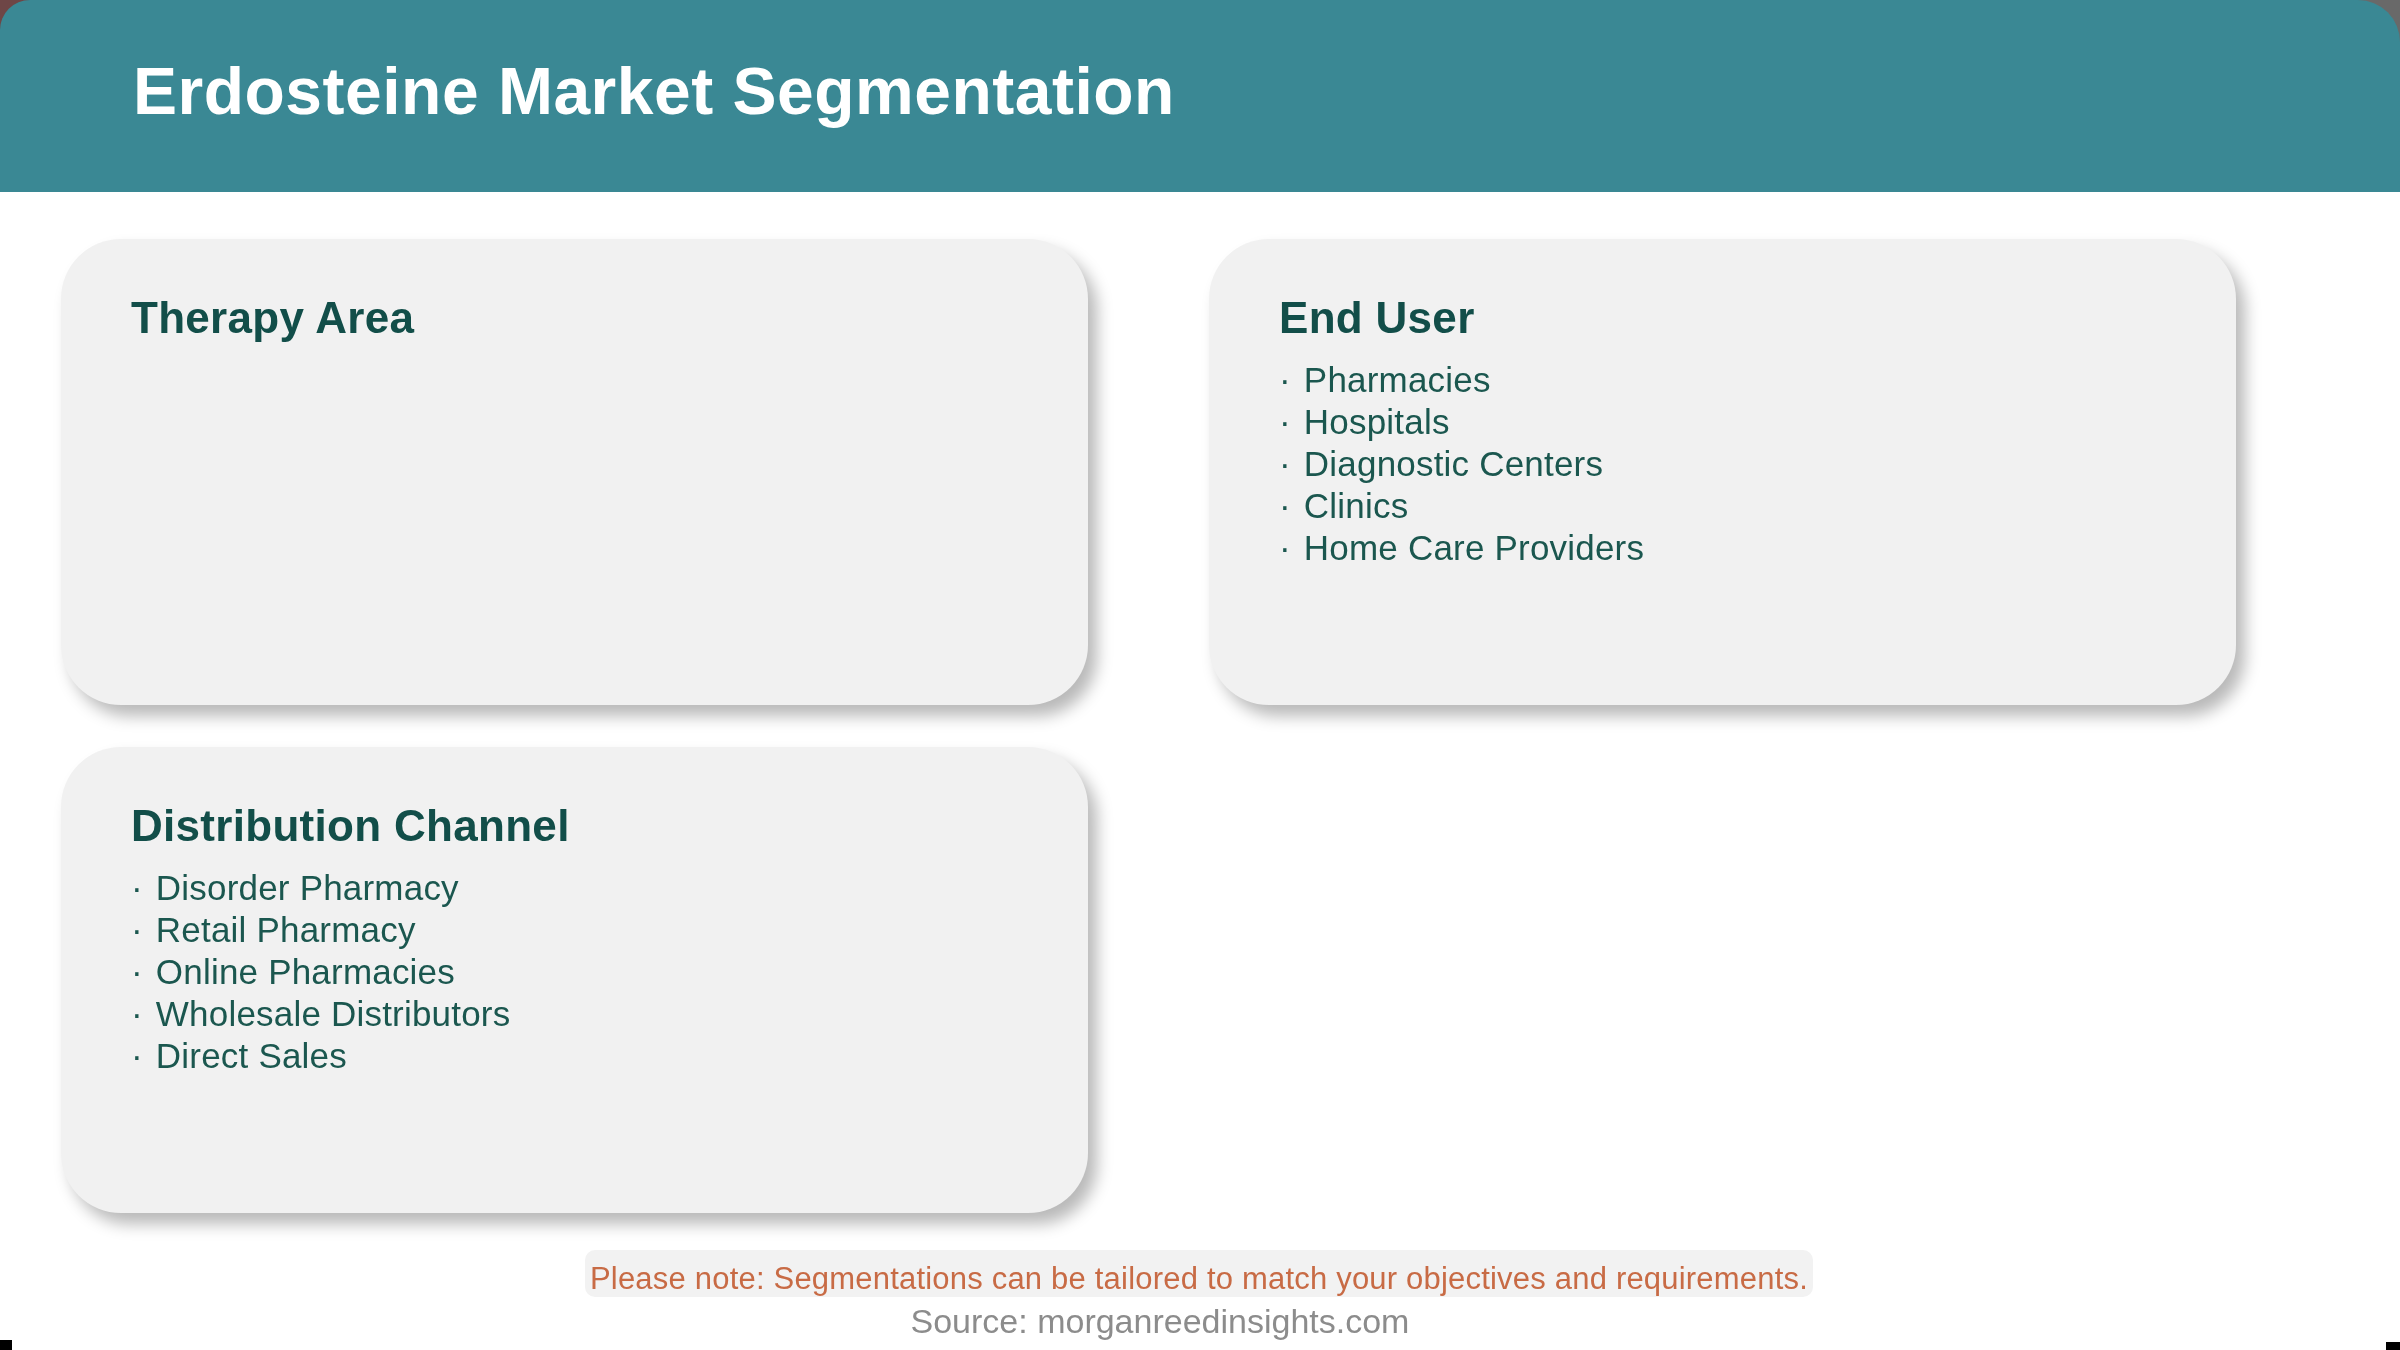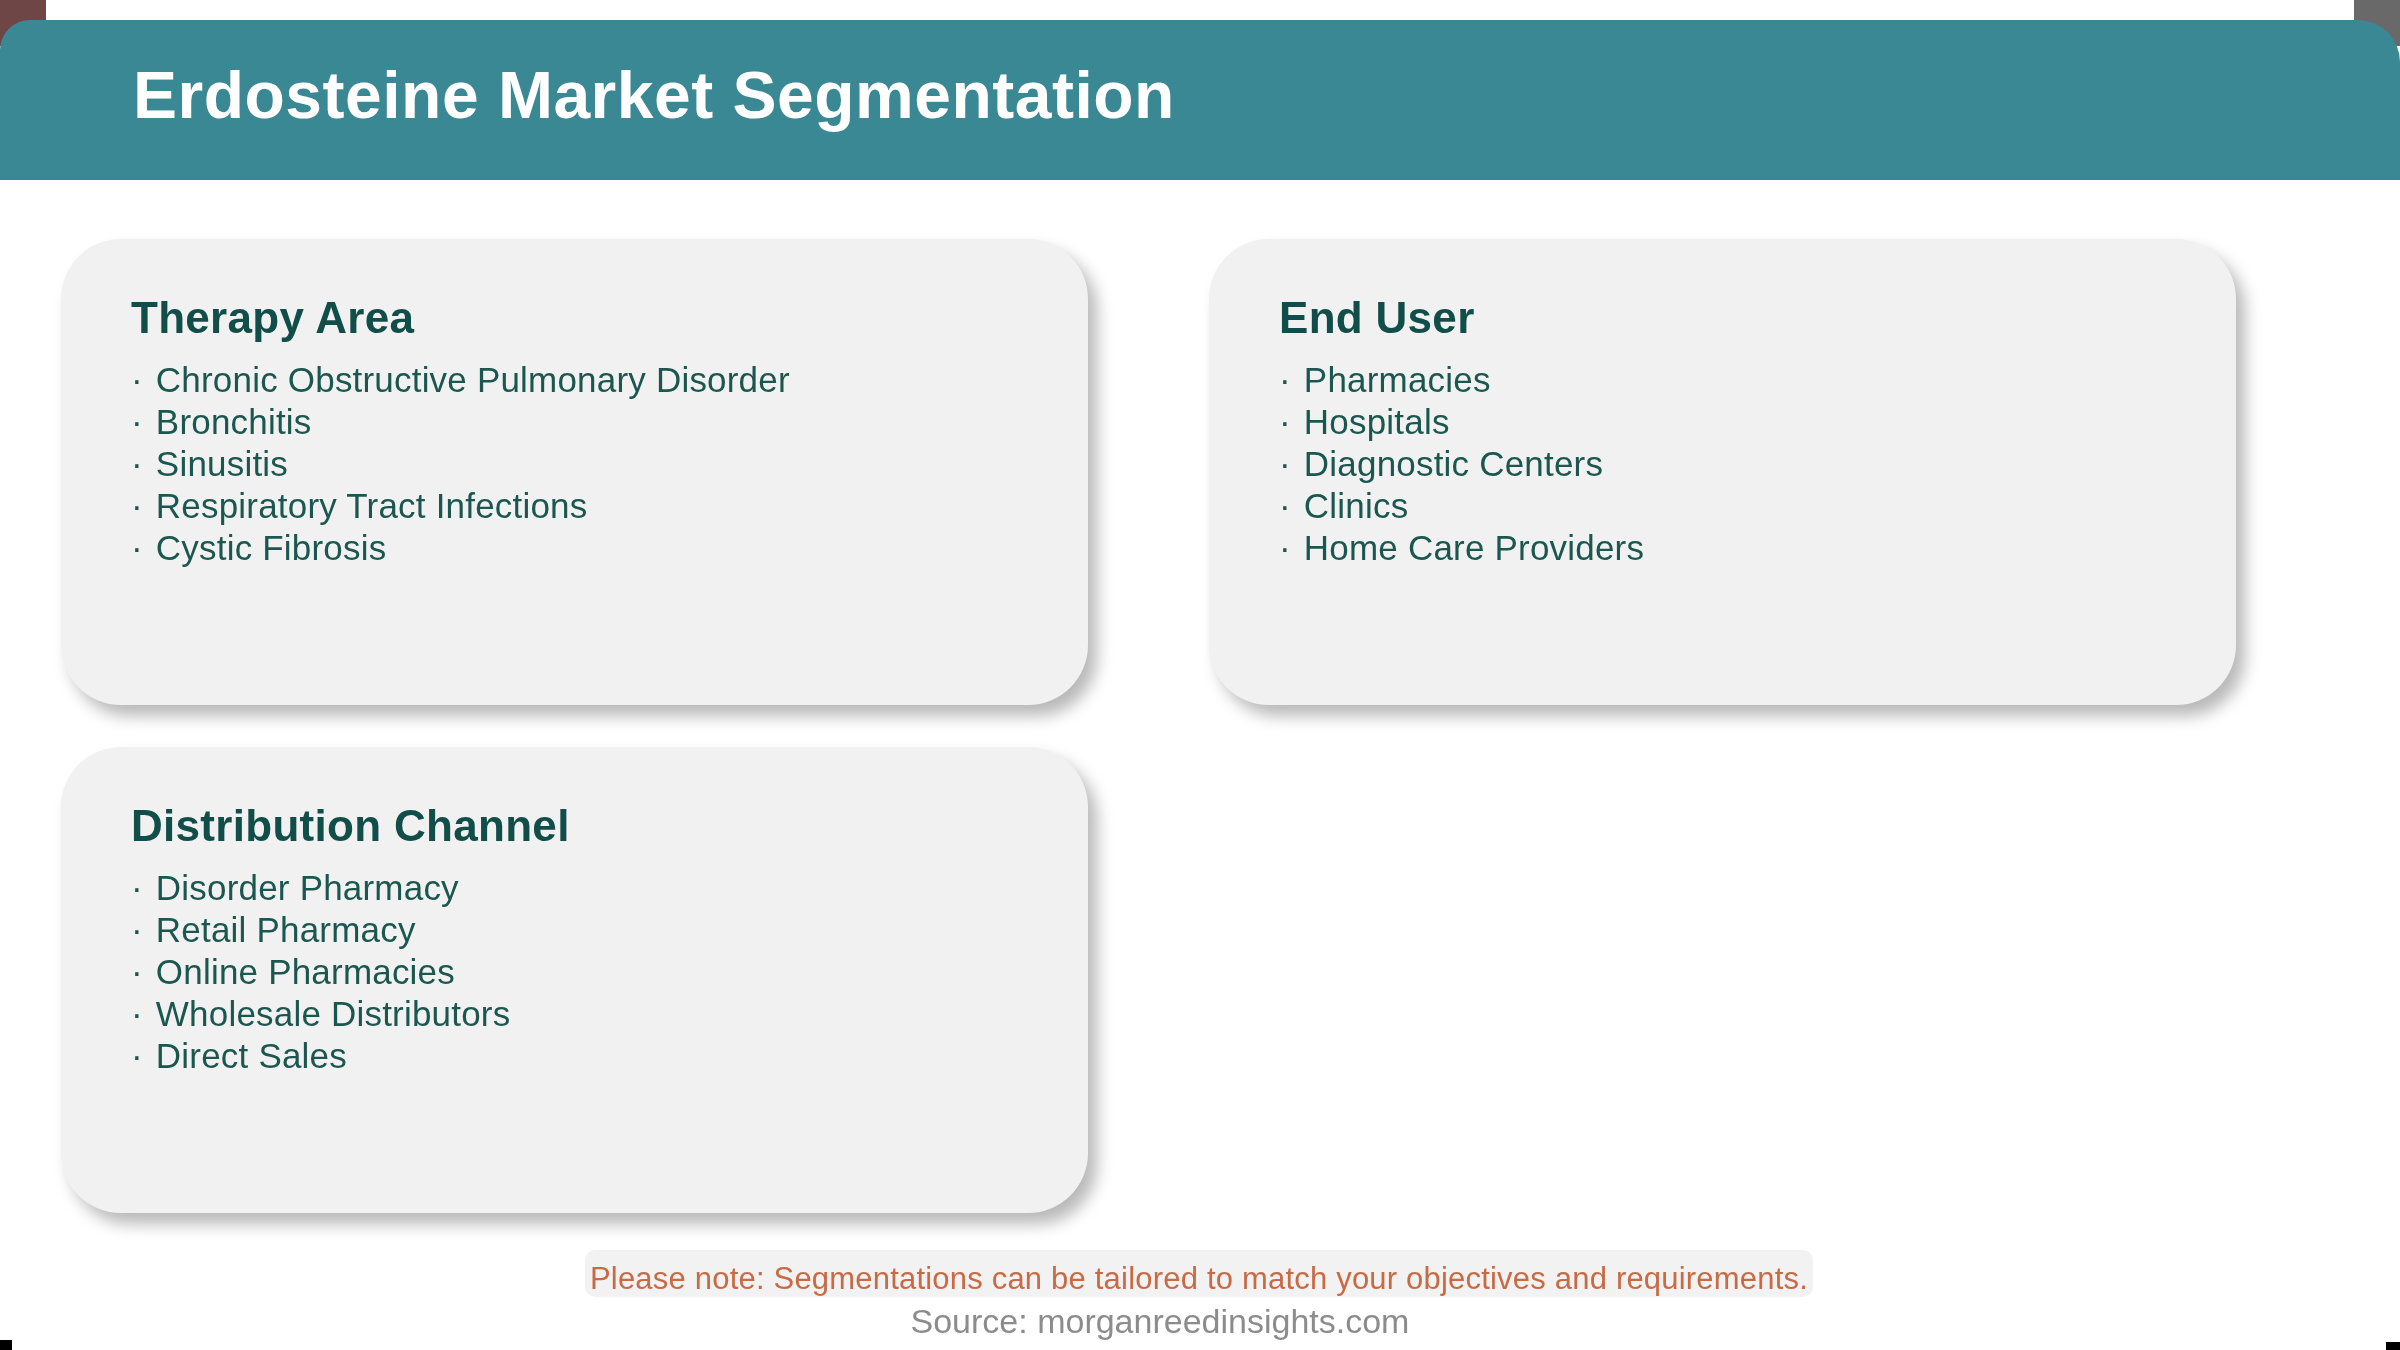--- a/index.html
+++ b/index.html
@@ -10,24 +10,24 @@
     overflow:hidden;
     font-family:"Liberation Sans", sans-serif;
   }
   
   .corner{position:absolute;top:0;width:46px;height:46px;z-index:0;}
   .corner-left{left:0;background:var(--sliver-left,#6e4646);}
   .corner-right{right:0;background:var(--sliver-right,#696969);}
 
   .header{
     position:absolute;left:0;top:0;z-index:1;
-    width:2400px;height:160px;
+    width:2400px;height:192px;
     background:var(--header-bg,#3a8894);
     border-radius:30px 42px 0 0;
-    display:flex;align-items:center;margin-top:20px;
+    display:flex;align-items:center;
   }
   .header h1{
     margin:0 0 10px 133px;
     font-size:66px;font-weight:bold;color:#ffffff;
     letter-spacing:0.5px;
   }
 
   .cards{
     position:absolute;left:61px;top:239px;z-index:1;
     display:grid;
@@ -112,27 +112,20 @@
 
   <header class="header">
     <h1>Erdosteine Market Segmentation</h1>
   </header>
 
   <main class="cards">
 
 
     <section class="card">
       <h2>Therapy Area</h2>
-      <ul>
-          <li>Chronic Obstructive Pulmonary Disorder</li>
-          <li>Bronchitis</li>
-          <li>Sinusitis</li>
-          <li>Respiratory Tract Infections</li>
-          <li>Cystic Fibrosis</li>
-        </ul>
     </section>
 
     <section class="card">
       <h2>End User</h2>
       <ul>
           <li>Pharmacies</li>
           <li>Hospitals</li>
           <li>Diagnostic Centers</li>
           <li>Clinics</li>
           <li>Home Care Providers</li>

